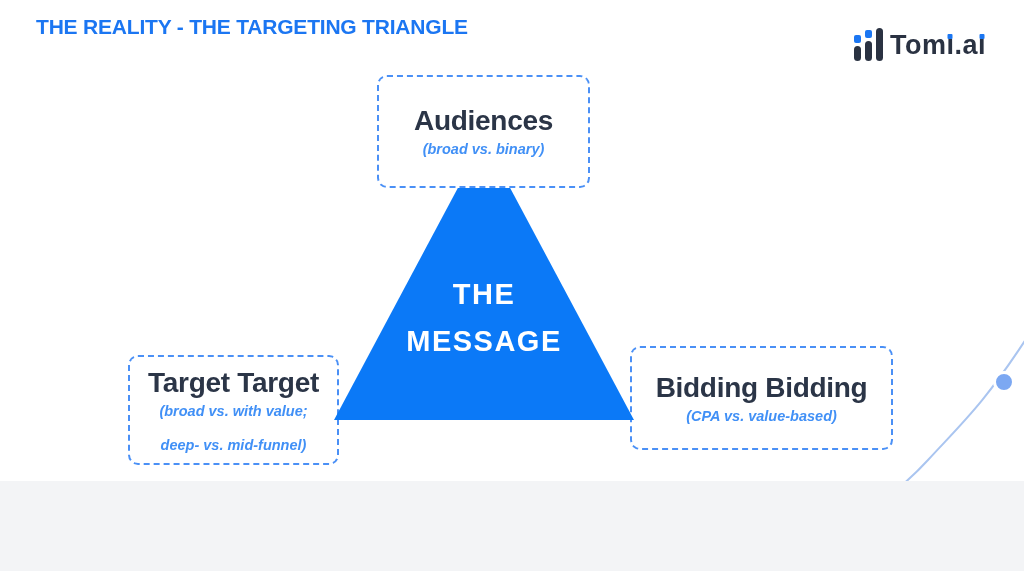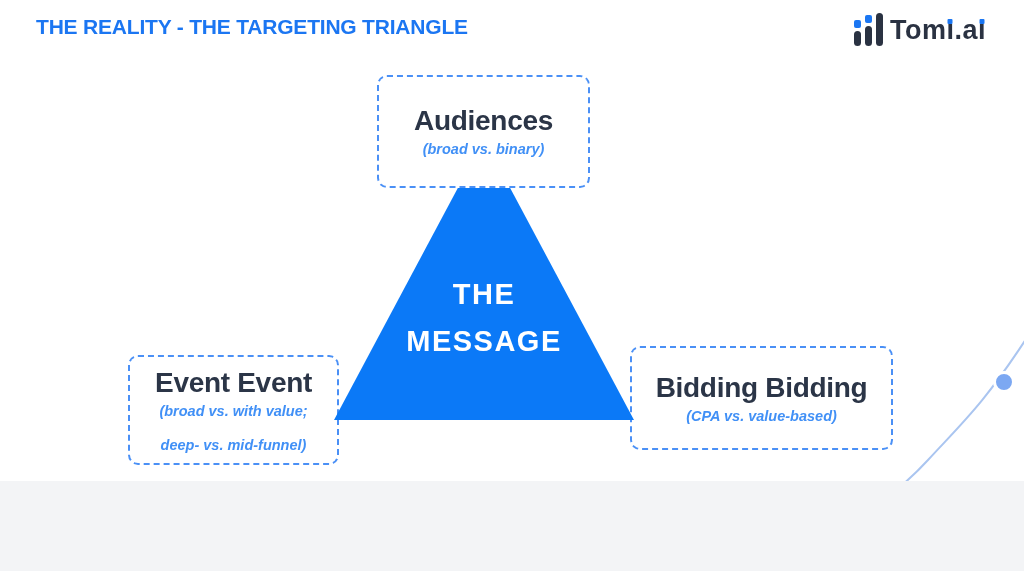--- a/index.html
+++ b/index.html
@@ -52,21 +52,21 @@
     margin: 0;
     font-size: 21px;
     font-weight: 700;
     letter-spacing: -0.2px;
     color: var(--title-blue, #1b76f2);
     white-space: nowrap;
   }
   .logo {
     position: absolute;
     right: 38px;
-    top: 13px;
+    top: 28px;
     display: flex;
     align-items: flex-end;
     gap: 7px;
   }
   .logo-icon {
     display: flex;
     align-items: flex-end;
     gap: 4px;
     height: 34px;
     padding-bottom: 1px;
@@ -200,21 +200,21 @@
     <div>THE</div>
     <div>MESSAGE</div>
   </div>
 
   <div class="node node-audiences">
     <div class="node-title">Audiences</div>
     <div class="node-sub">(broad vs. binary)</div>
   </div>
 
   <div class="node node-target">
-    <div class="node-title">Event Event</div>
+    <div class="node-title">Target Target</div>
     <div class="node-sub">(broad vs. with value;</div>
     <div class="node-sub" style="margin-top:16px;">deep- vs. mid-funnel)</div>
   </div>
 
   <div class="node node-bidding">
     <div class="node-title">Bidding Bidding</div>
     <div class="node-sub">(CPA vs. value-based)</div>
   </div>
 
 </div>

